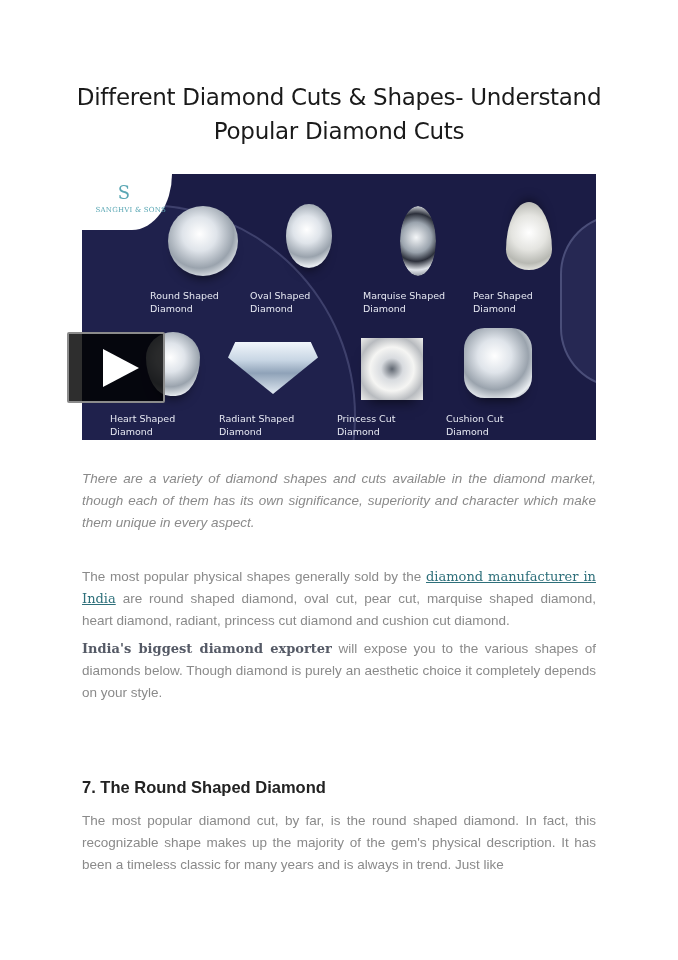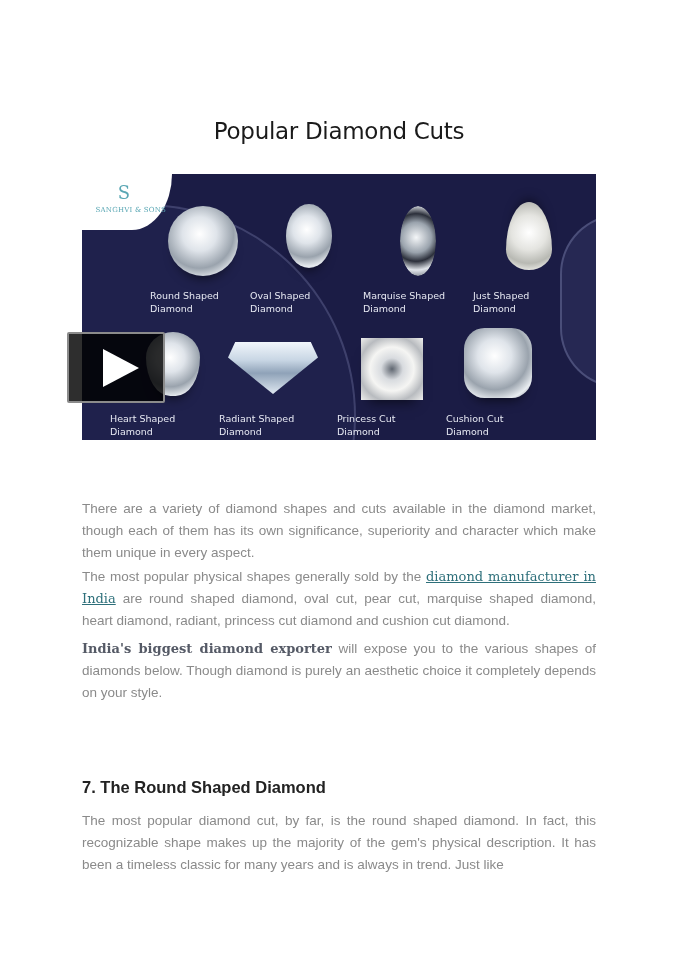--- a/index.html
+++ b/index.html
@@ -67,21 +67,21 @@
     .h2 {
       position: absolute; left: 82px; top: 778px; margin: 0;
       font-size: 16.5px; font-weight: bold; color: #222222;
       font-family: "Liberation Sans", sans-serif;
     }
   </style>
 </head>
 <body>
 
 <h1 class="title">
-  <br>
+  <span>Different Diamond Cuts &amp; Shapes- Understand</span><br>
   <span>Popular Diamond Cuts</span>
 </h1>
 
 <div class="banner">
   <div class="arc1"></div>
   <div class="arc2"></div>
 
   <div class="logo-card">
     <div class="logo-mark">S</div>
     <div class="logo-text">SANGHVI &amp; SONS</div>
@@ -105,21 +105,21 @@
     <div class="gem-shape" style="left:0;top:0;width:36px;height:70px;border-radius:50% / 50%;clip-path:ellipse(50% 50% at 50% 50%);background:radial-gradient(circle at 45% 45%,#f4f6f8 0%,#9aa3ad 35%,#2b2f3a 55%,#e1e5ea 75%,#5d646f 100%);"></div>
   </div>
   <div class="gem-label" style="left:281px;top:116px;">
     <span>Marquise Shaped</span><br><span>Diamond</span>
   </div>
 
   <div class="gem" style="left:424px;top:28px;">
     <div class="gem-shape" style="left:0;top:0;width:46px;height:68px;border-radius:50% 50% 50% 50% / 30% 30% 70% 70%;transform:rotate(180deg);background:radial-gradient(circle at 50% 55%,#ffffff 0%,#e4e4e0 40%,#b8b9b3 70%,#f0f0ec 90%);"></div>
   </div>
   <div class="gem-label" style="left:391px;top:116px;">
-    <span>Just Shaped</span><br><span>Diamond</span>
+    <span>Pear Shaped</span><br><span>Diamond</span>
   </div>
 
   <div class="gem" style="left:64px;top:158px;">
     <div class="gem-shape" style="left:0;top:0;width:54px;height:64px;border-radius:50% 50% 45% 45% / 40% 40% 60% 60%;"></div>
   </div>
   <div class="gem-label" style="left:28px;top:239px;">
     <span>Heart Shaped</span><br><span>Diamond</span>
   </div>
 
   <div class="gem" style="left:146px;top:168px;">
@@ -141,21 +141,21 @@
   </div>
   <div class="gem-label" style="left:364px;top:239px;">
     <span>Cushion Cut</span><br><span>Diamond</span>
   </div>
 </div>
 
 <div class="play-button">
   <div class="tri"></div>
 </div>
 
-<p class="para" style="top:498px;">There are a variety of diamond shapes and cuts available in the diamond market, though each of them has its own significance, superiority and character which make them unique in every aspect.</p>
+<p class="para" style="top:468px;font-style:italic;">There are a variety of diamond shapes and cuts available in the diamond market, though each of them has its own significance, superiority and character which make them unique in every aspect.</p>
 
 <p class="para" style="top:566px;">
   <span>The most popular physical shapes generally sold by the </span><a>diamond manufacturer in India</a><span> are round shaped diamond, oval cut, pear cut, marquise shaped diamond, heart diamond, radiant, princess cut diamond and cushion cut diamond.</span>
 </p>
 
 <p class="para" style="top:638px;">
   <b>India's biggest diamond exporter</b><span> will expose you to the various shapes of diamonds below. Though diamond is purely an aesthetic choice it completely depends on your style.</span>
 </p>
 
 <h2 class="h2">7. The Round Shaped Diamond</h2>

